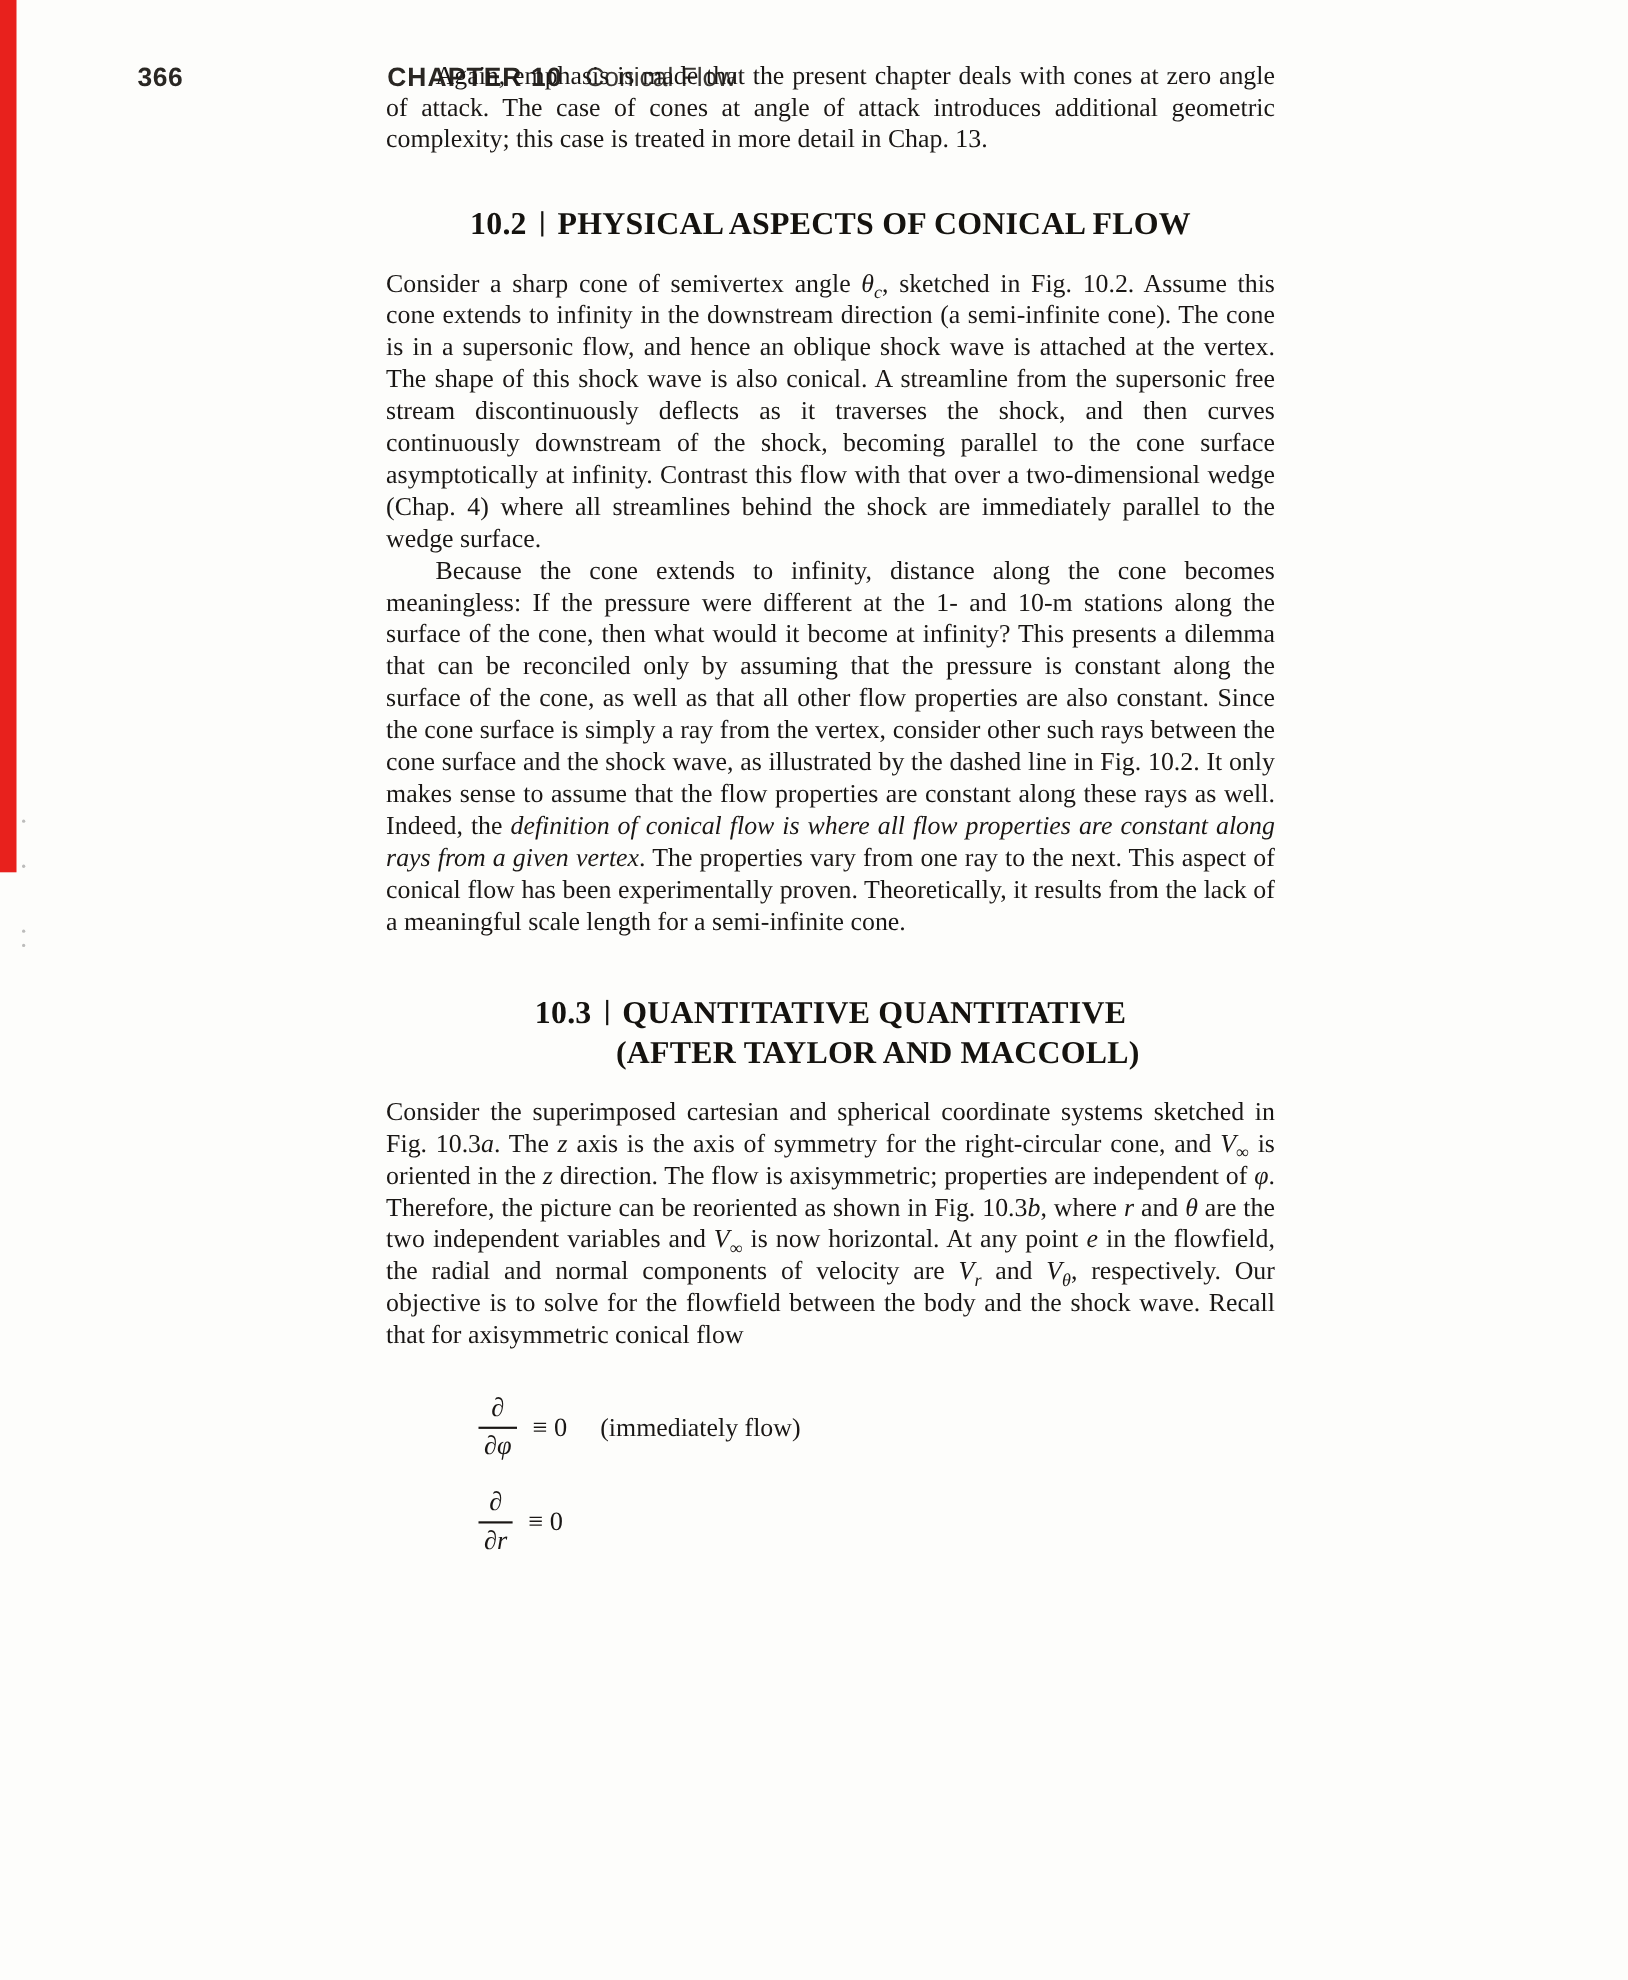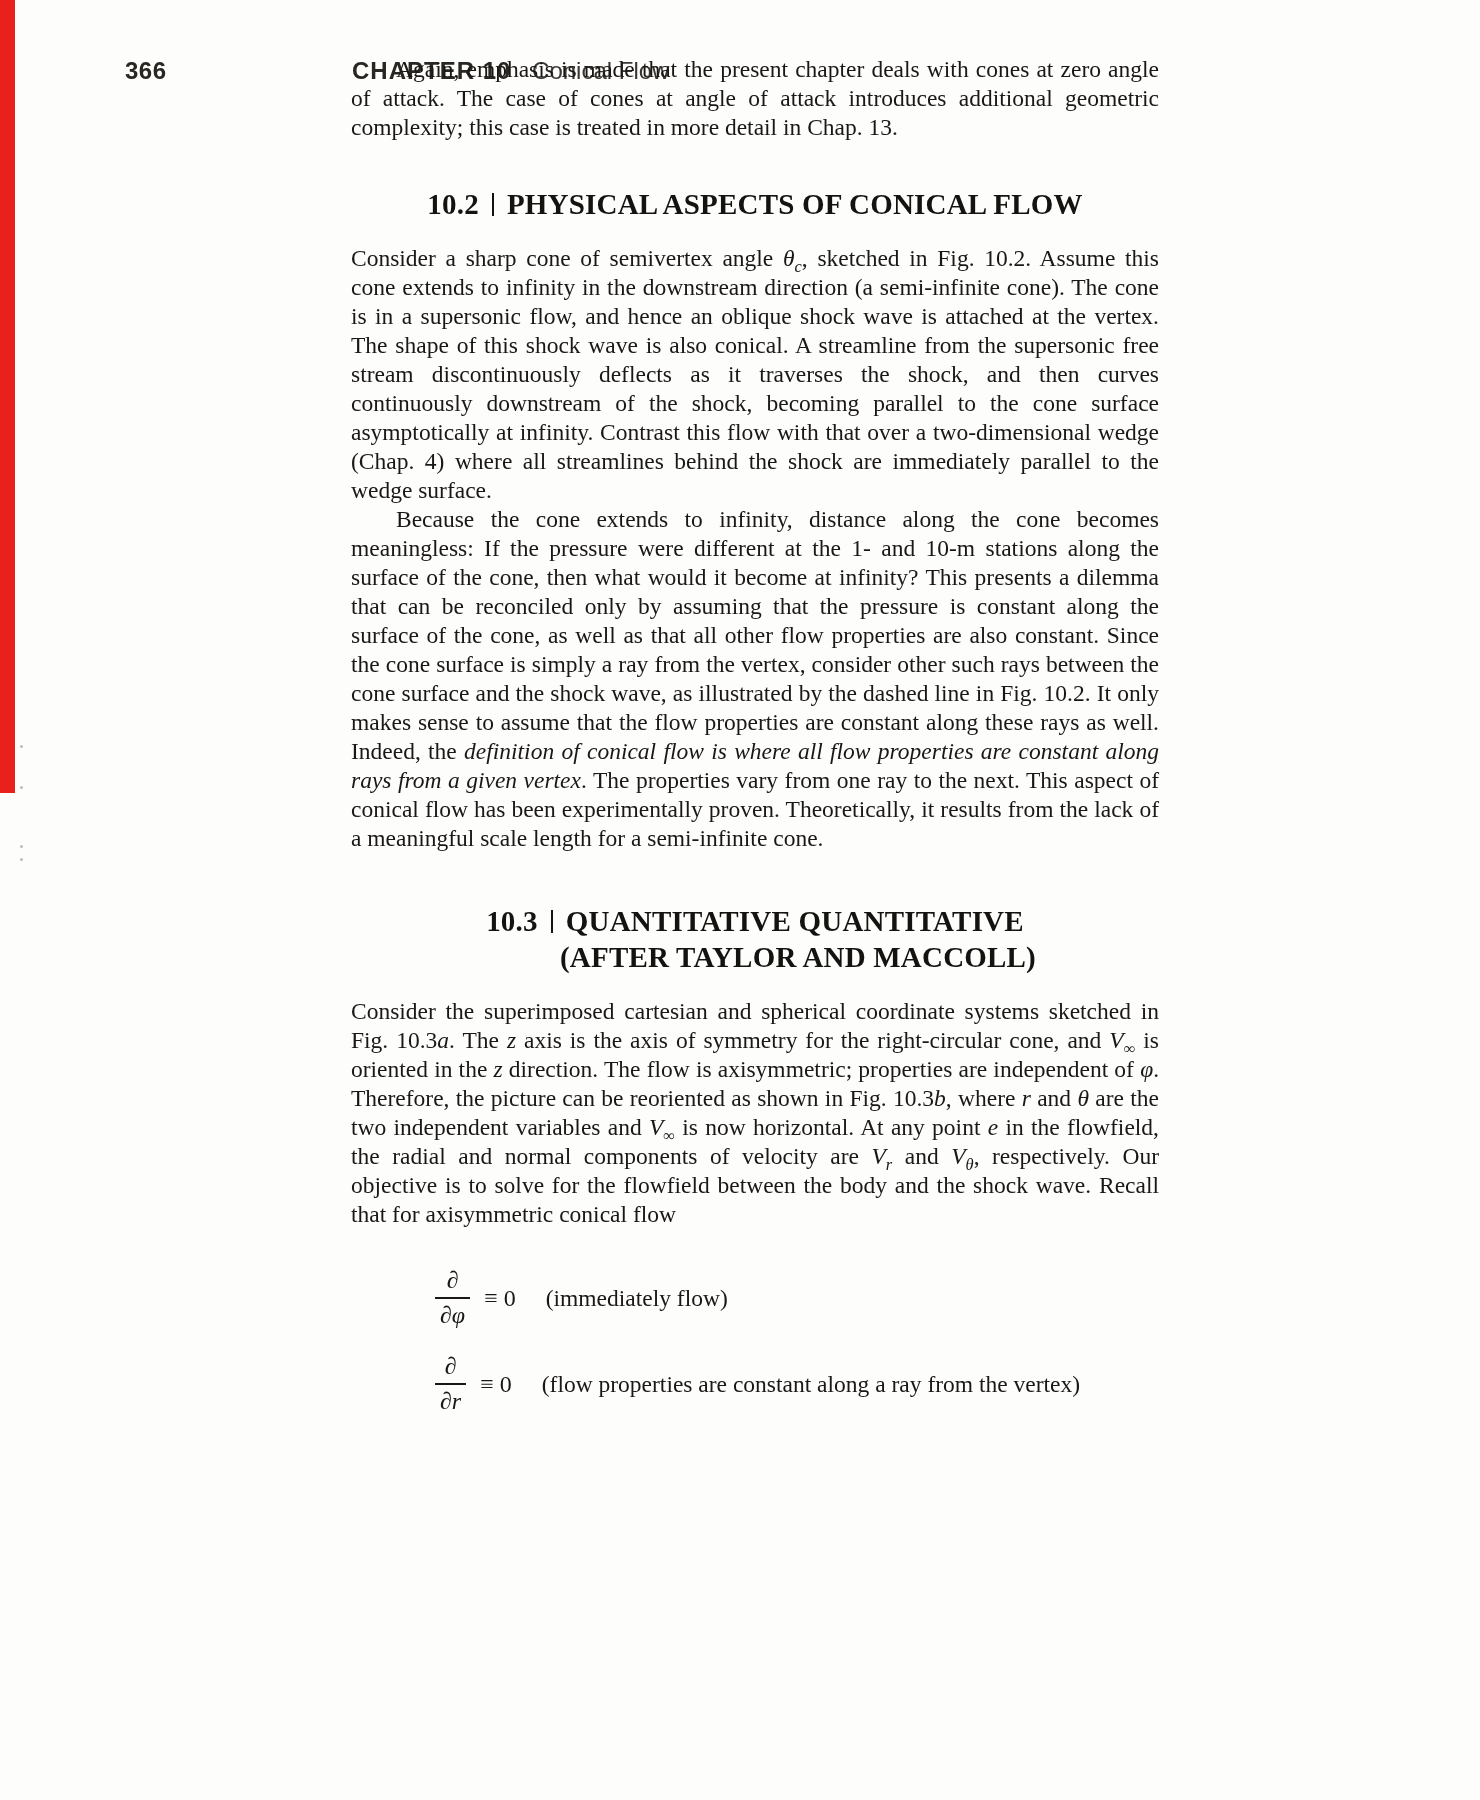--- a/index.html
+++ b/index.html
@@ -164,16 +164,15 @@
     <span class="eq-rel">≡ 0</span>
     <span class="eq-label">(immediately flow)</span>
   </div>
 
   <div class="equation eq-second">
     <span class="frac">
       <span class="num">∂</span>
       <span class="den">∂r</span>
     </span>
     <span class="eq-rel">≡ 0</span>
-    <span class="eq-label">(flow properties are constant along a ray from the vertex)</span>
   </div>
 
 </div>
 
 </body></html>

